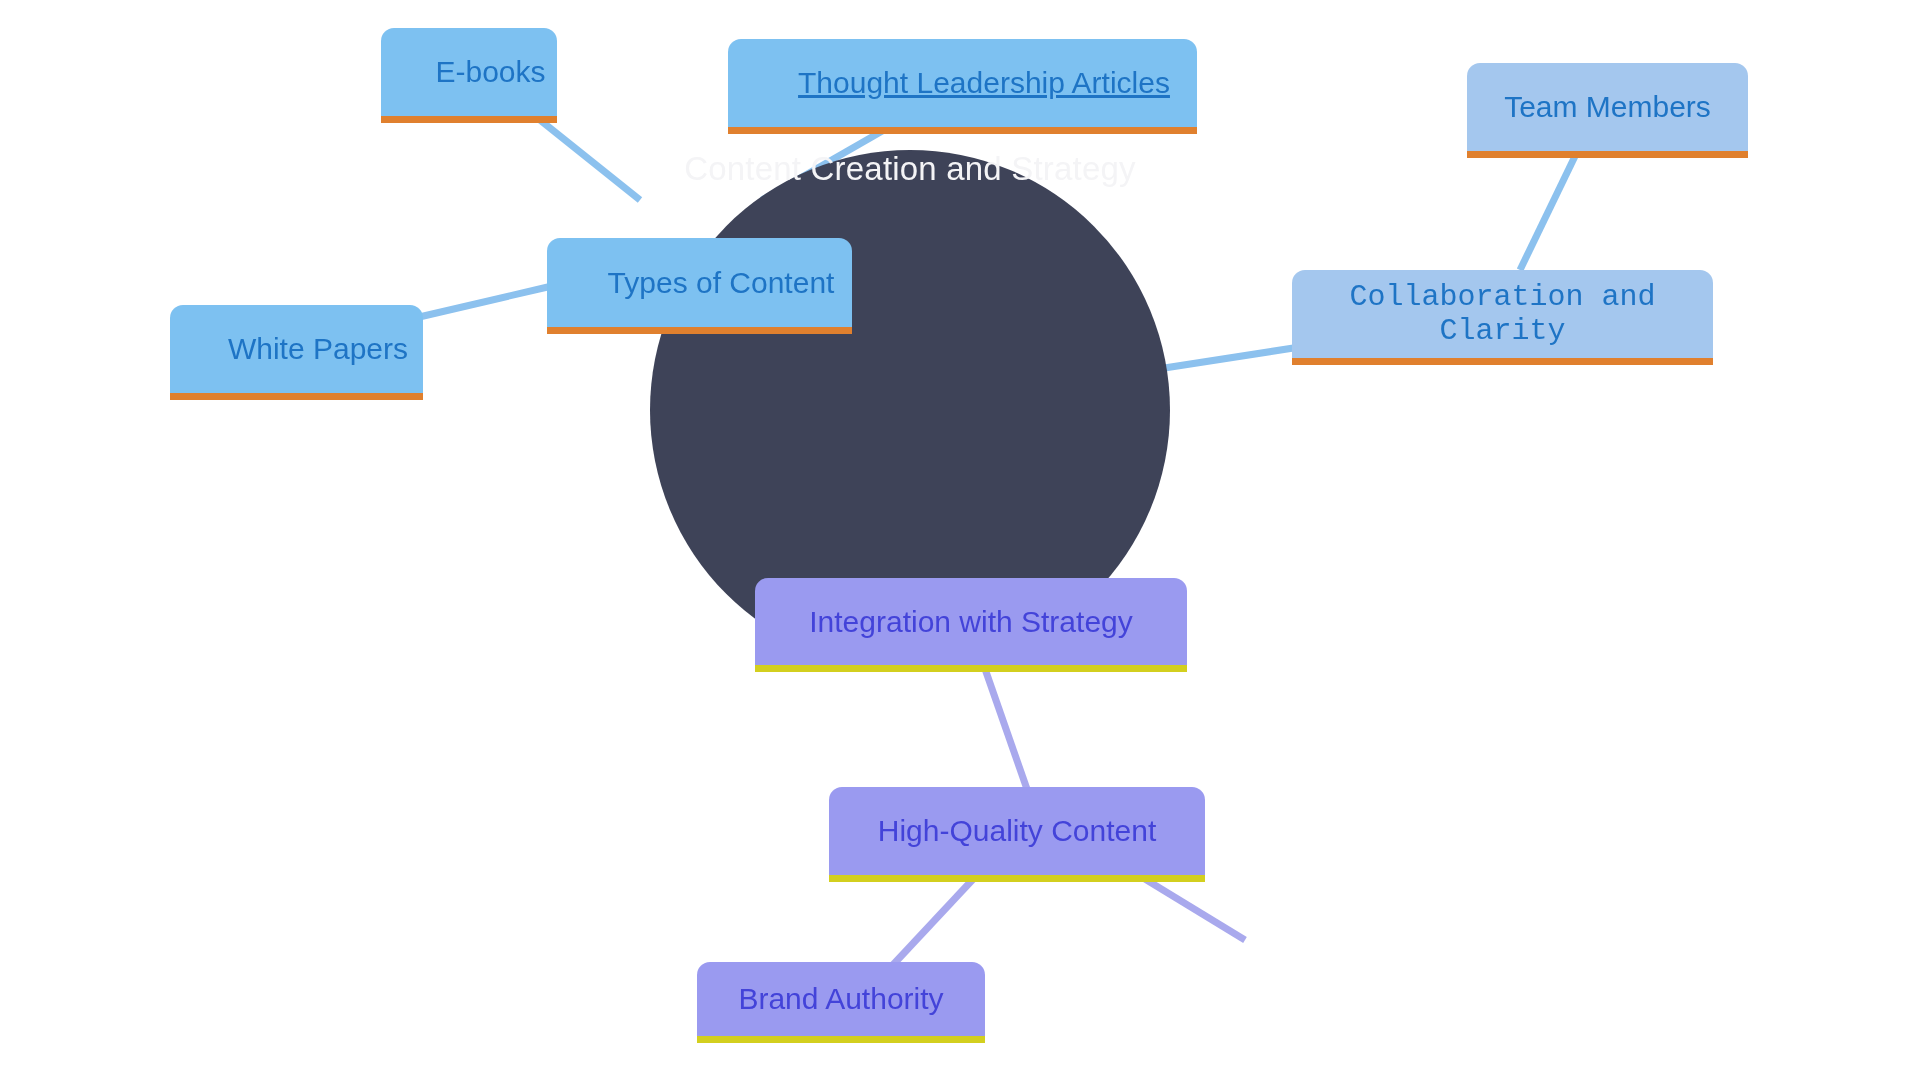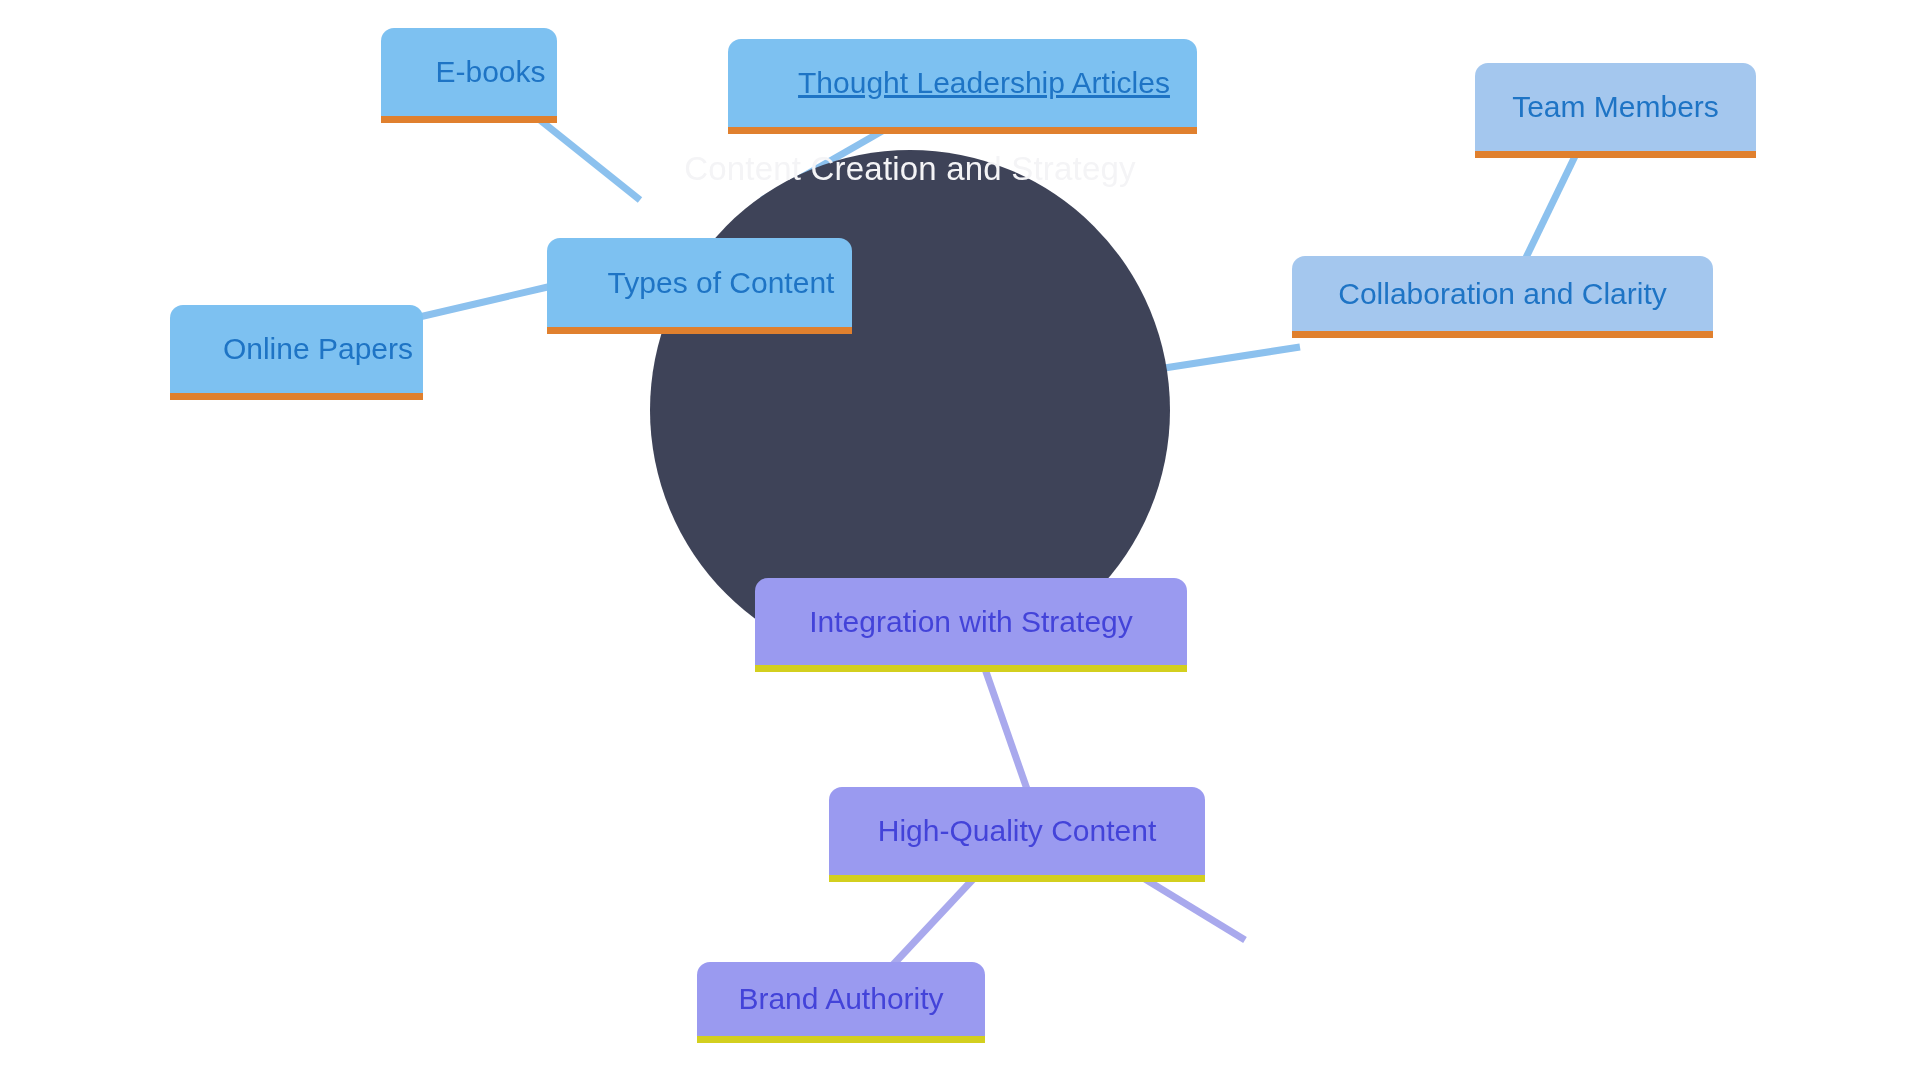--- a/index.html
+++ b/index.html
@@ -60,24 +60,24 @@
     color: var(--text-blue, #1e74c5);
   }
   .theme-purple {
     background: var(--node-purple, #9a9af0);
     border-bottom: 7px solid var(--underline-yellow, #d3cf1f);
     color: var(--text-purple, #4343d9);
   }
   
   .pos-ebooks      { left: 381px;  top: 28px;  width: 176px; height: 95px; }
   .pos-thought     { left: 728px;  top: 39px;  width: 469px; height: 95px; text-decoration: underline; }
-  .pos-team        { left: 1467px; top: 63px;  width: 281px; height: 95px; margin-left: 8px; }
+  .pos-team        { left: 1467px; top: 63px;  width: 281px; height: 95px; }
   .pos-types       { left: 547px;  top: 194px; width: 305px; height: 96px; margin-top: 44px; }
   .pos-white       { left: 170px;  top: 305px; width: 253px; height: 95px; }
-  .pos-collab      { left: 1292px; top: 256px; width: 421px; height: 82px; }
+  .pos-collab      { left: 1292px; top: 270px; width: 421px; height: 95px; font-family: Liberation Mono, monospace; }
   .pos-integration { left: 755px;  top: 578px; width: 432px; height: 94px; }
   .pos-hq          { left: 829px;  top: 787px; width: 376px; height: 95px; }
   .pos-brand       { left: 697px;  top: 962px; width: 288px; height: 81px; }
   .pos-online      { left: 1222px; top: 930px; width: 275px; height: 93px; }
 </style>
 </head>
 <body>
 
 <div class="stage">
 
@@ -106,21 +106,21 @@
 
   <div class="node theme-blue-muted pos-team">
     <span>Team Members</span>
   </div>
 
   <div class="node theme-blue pos-types">
     <span>Types of Content</span>
   </div>
 
   <div class="node theme-blue pos-white">
-    <span>Online Papers</span>
+    <span>White Papers</span>
   </div>
 
   <div class="node theme-blue-muted pos-collab">
     <span>Collaboration and Clarity</span>
   </div>
 
   <div class="node theme-purple pos-integration">
     <span>Integration with Strategy</span>
   </div>
 

